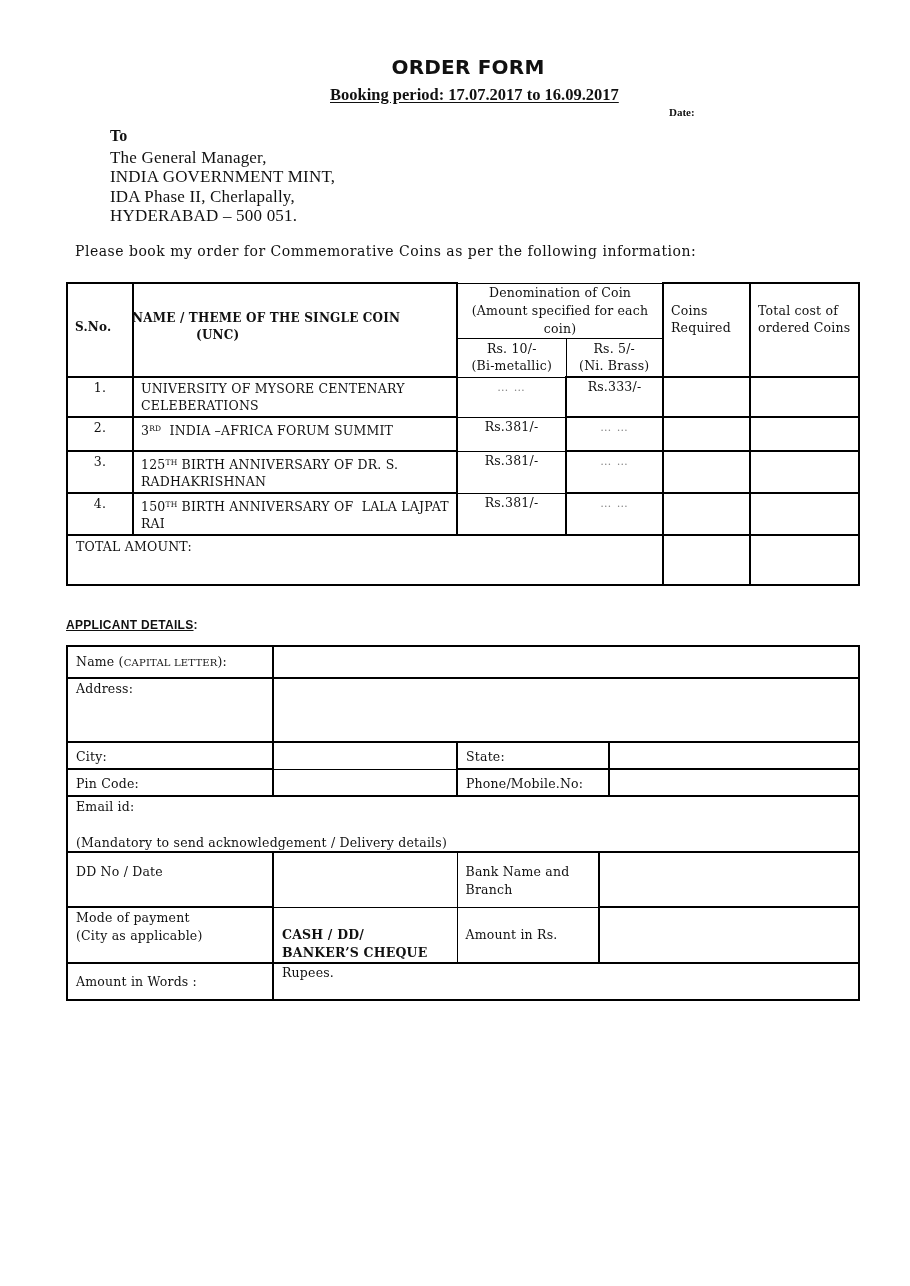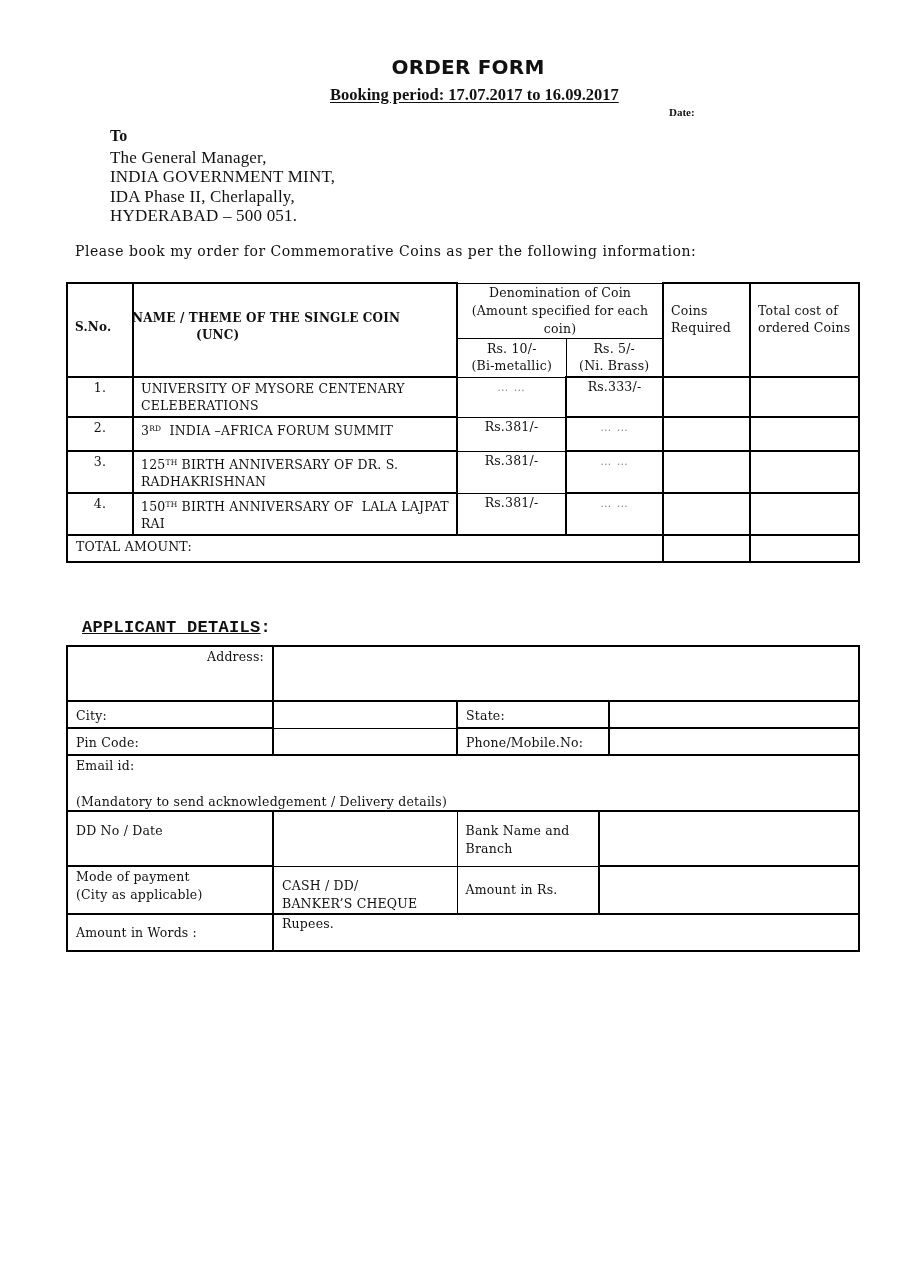--- a/index.html
+++ b/index.html
@@ -14,21 +14,21 @@
 
   table { border-collapse:collapse; position:absolute; table-layout:fixed; }
   td { border:1.5px solid #000; padding:0; vertical-align:top; font-family:"DejaVu Serif", serif; font-size:12.5px; line-height:17px; letter-spacing:0.2px; }
   .thick { border-width:2px; }
   .c { text-align:center; }
   .pad { padding:2px 7px; }
   .hdr-b { font-weight:bold; font-size:12px; font-family:"DejaVu Serif", serif; }
   sup { font-size:7.5px; vertical-align:4px; }
   .dots { color:#888; font-size:11px; letter-spacing:1px; }
 
-  .appl-head { left:66px; top:618px; font-family:Liberation Mono, monospace; font-weight:bold; font-size:17px; text-decoration:underline; letter-spacing:0.3px;margin-left:16px; }
+  .appl-head { left:66px; top:618px; font-family:Liberation Sans, sans-serif; font-weight:bold; font-size:12px; text-decoration:underline; letter-spacing:0.3px; }
   .small-caps { font-size:10px; }
 </style>
 </head>
 <body>
 
 <div class="abs title">ORDER FORM</div>
 <div class="abs booking">Booking period: 17.07.2017 to 16.09.2017</div>
 <div class="abs date">Date:</div>
 
 <div class="abs to">To</div>
@@ -95,40 +95,44 @@
     <td class="thick"></td>
   </tr>
   <tr style="height:39px;">
     <td class="thick c" style="padding-top:1px;">4.</td>
     <td class="thick pad"><span>150</span><sup>TH</sup><span style="white-space:pre-wrap;"> BIRTH ANNIVERSARY OF  LALA LAJPAT RAI</span></td>
     <td class="c">Rs.381/-</td>
     <td class="thick c"><span class="dots">… …</span></td>
     <td class="thick"></td>
     <td class="thick"></td>
   </tr>
-  <tr style="height:27px;">
+  <tr style="height:50px;">
     <td class="thick" colspan="4" style="padding:2px 8px;">TOTAL AMOUNT:</td>
     <td class="thick"></td>
     <td class="thick"></td>
   </tr>
 </tbody>
   </table>
 
 <div class="abs appl-head"><span>APPLICANT DETAILS</span><span style="text-decoration:none; display:inline-block;">:</span></div>
 
 <table style="left:66px; top:645px; width:792px;">
   <colgroup>
     <col style="width:206px">
       <col style="width:184px">
       <col style="width:142px">
       <col style="width:10px">
       <col style="width:250px">
   </colgroup>
   <tbody>
-  <tr style="height:55px;text-align:right;">
+      <tr style="height:32px;">
+    <td class="thick" style="padding:6px 8px 0;"><span>Name (</span><span class="small-caps">CAPITAL LETTER</span><span>):</span></td>
+    <td class="thick" colspan="4"></td>
+  </tr>
+  <tr style="height:64px;">
     <td class="thick" style="padding:1px 8px 0;">Address:</td>
     <td class="thick" colspan="4"></td>
   </tr>
   <tr style="height:27px;">
     <td class="thick" style="padding:5px 8px 0;">City:</td>
     <td></td>
     <td class="thick" colspan="2" style="padding:5px 8px 0; border-right:1.5px solid #000;border-radius:11px;">State:</td>
     <td class="thick"></td>
   </tr>
   <tr style="height:27px;">
@@ -148,21 +152,21 @@
     <td class="thick" style="padding:10px 8px 0;">DD No / Date</td>
     <td></td>
     <td style="padding:10px 8px 0; line-height:18px;">Bank Name and Branch</td>
     <td class="thick" colspan="2"></td>
   </tr>
   <tr style="height:37px;">
     <td class="thick" style="padding:1px 8px 0; line-height:18px;">
       <div>Mode of payment</div>
       <div>(City as applicable)</div>
     </td>
-    <td style="padding:10px 8px 0; line-height:18px;">
+    <td style="padding:18px 8px 0; line-height:18px;font-weight:bold;">
       <div>CASH / DD/</div>
       <div>BANKER’S CHEQUE</div>
     </td>
     <td style="vertical-align:middle; padding:0 8px;">Amount in Rs.</td>
     <td class="thick" colspan="2"></td>
   </tr>
   <tr style="height:37px;">
     <td class="thick" style="vertical-align:middle; padding:0 8px;">Amount in Words :</td>
     <td class="thick" colspan="4" style="padding:0 8px;">Rupees.</td>
   </tr>

